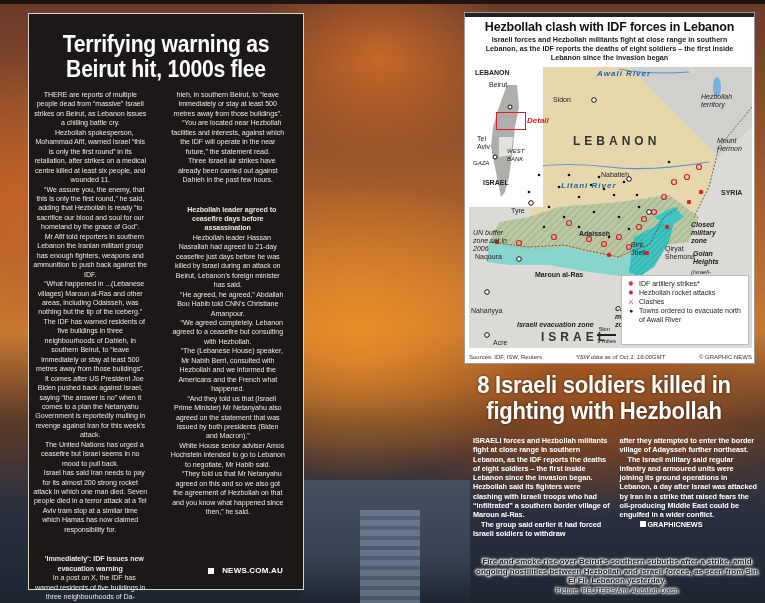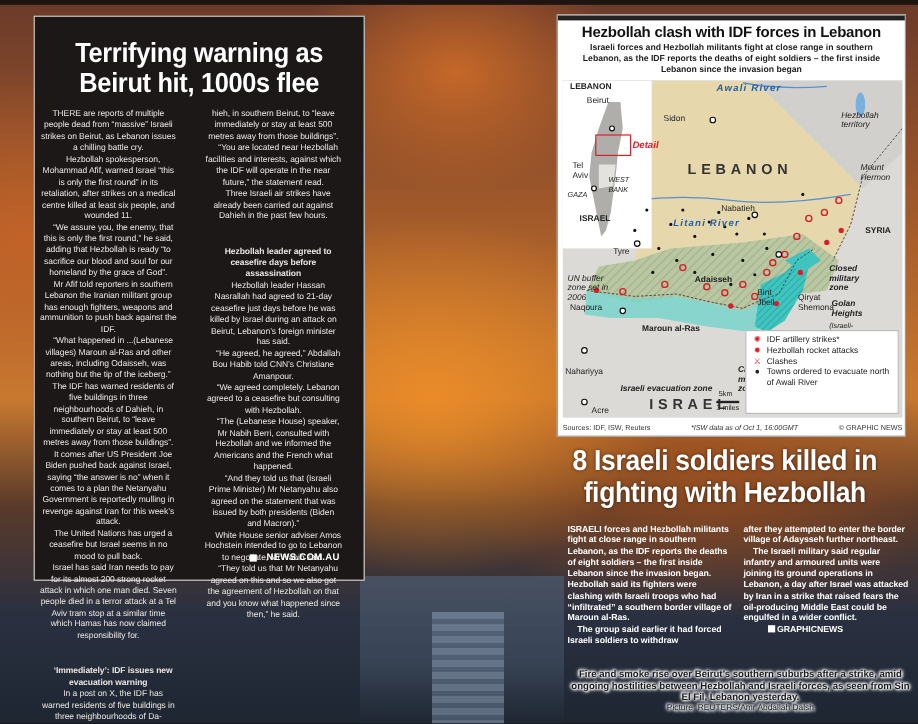--- a/index.html
+++ b/index.html
@@ -22,21 +22,21 @@
   }
   .bg-building {
     position: absolute; left: 360px; top: 510px; width: 60px; height: 93px;
     background: repeating-linear-gradient(180deg, #7a8aa0 0 6px, #5a6a80 6px 10px);
     opacity: 0.7;
   }
   .bg-top-bar { position: absolute; left: 0; top: 0; width: 765px; height: 4px; background: #1e1412; }
 
   
   .left-box {
-    position: absolute; left: 28px; top: 13px; width: 276px; height: 471px;
+    position: absolute; left: 28px; top: 13px; width: 276px; height: 577px;
     background: #1c1818; border: 1.5px solid #d8d2cc;
     color: #eae6e2;
   }
   .left-headline {
     text-align: center; color: #ffffff;
     font-family: "Liberation Sans", sans-serif; font-weight: bold;
     font-size: 23px; line-height: 25px; letter-spacing: -0.3px;
     padding: 18px 6px 0 6px; transform: scaleX(0.92);
   }
   .left-cols {

